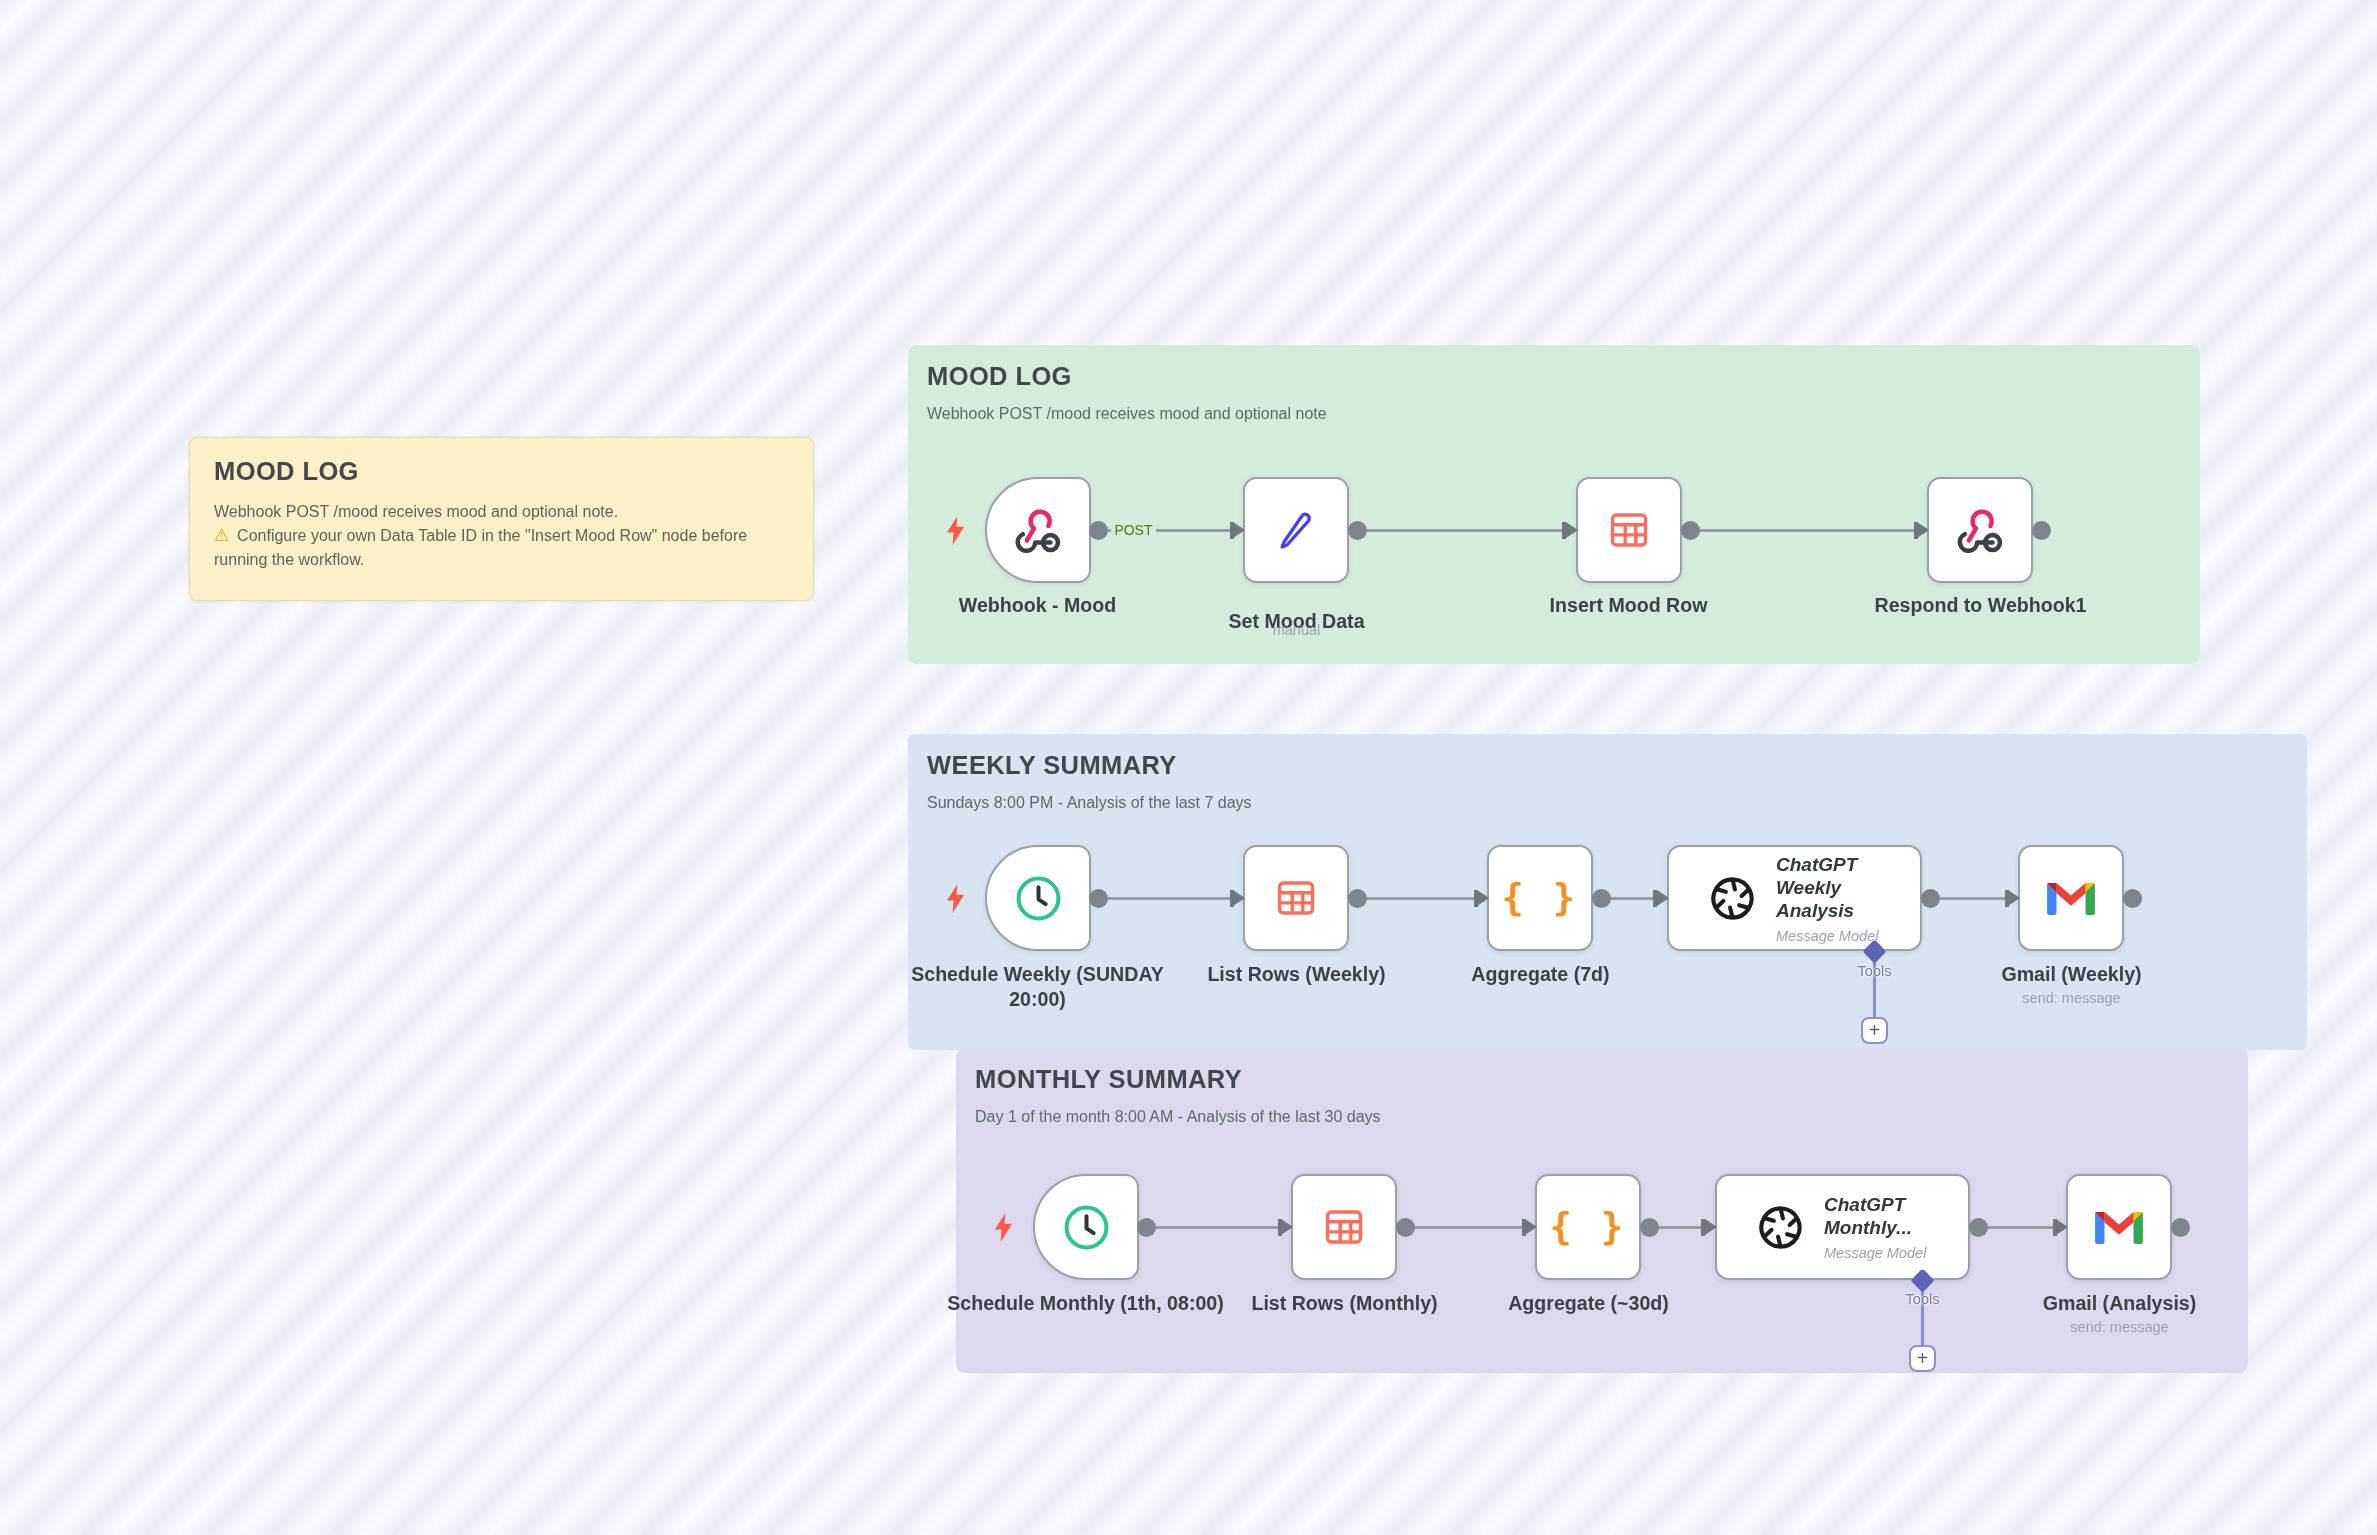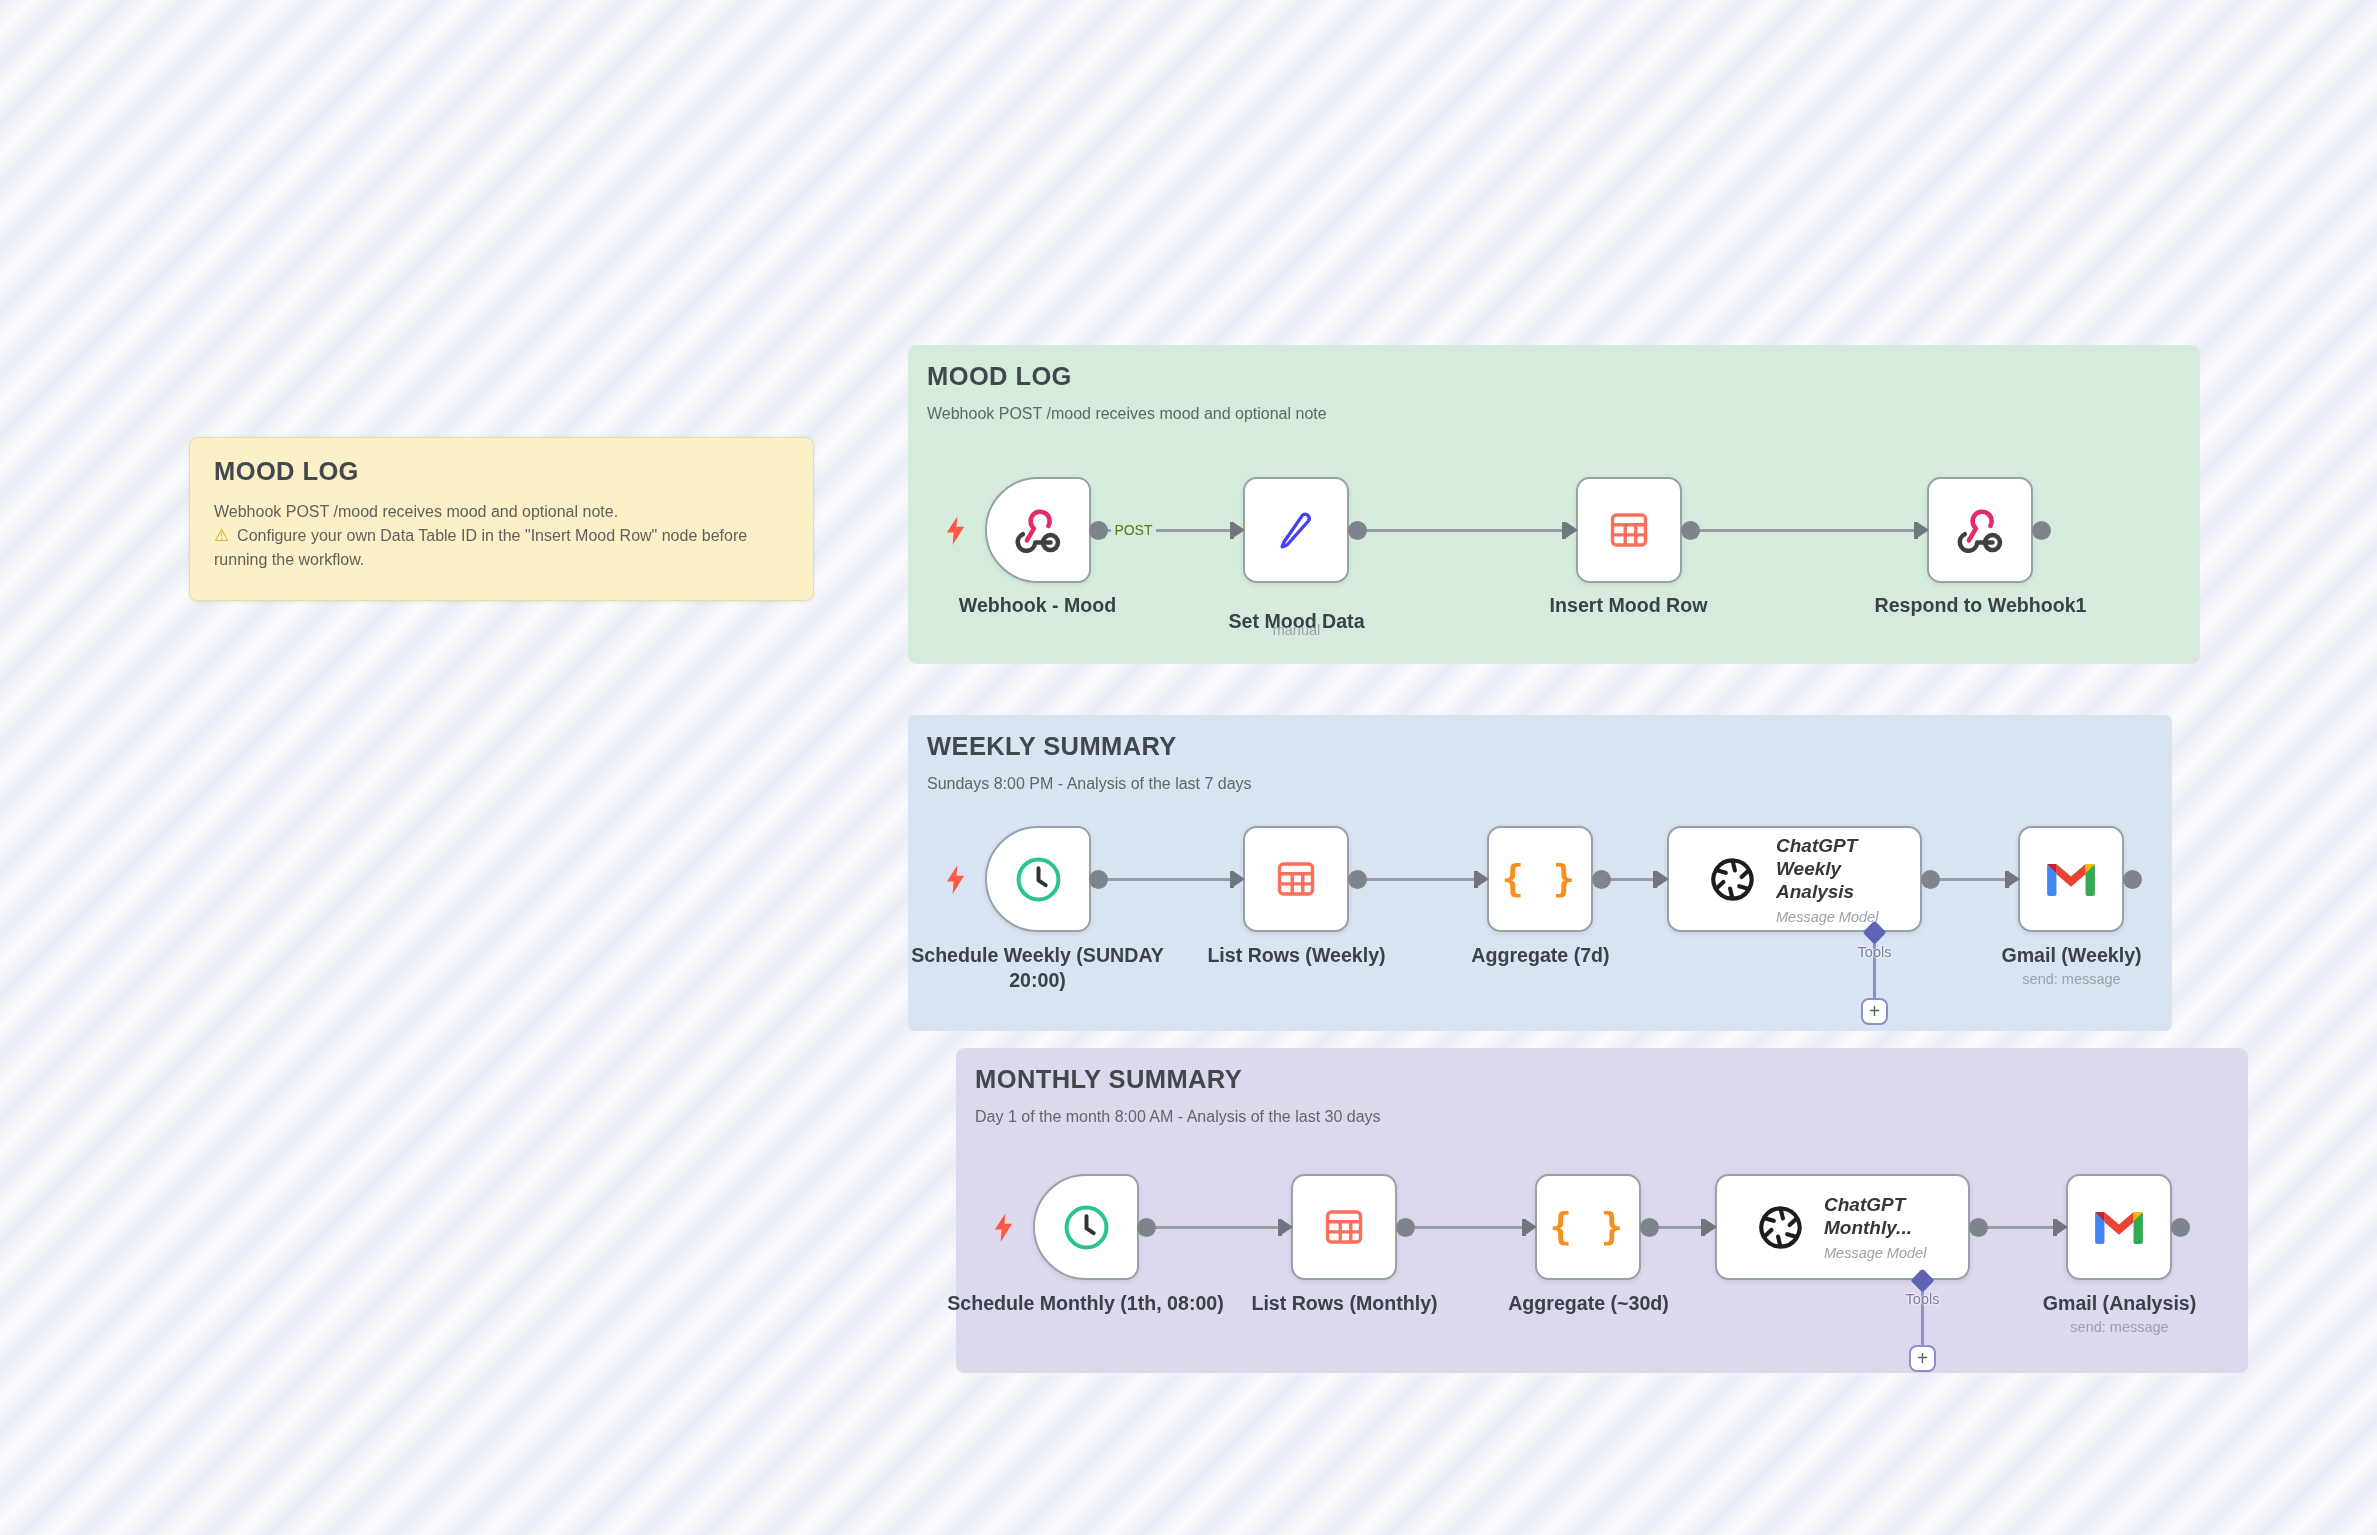--- a/index.html
+++ b/index.html
@@ -170,21 +170,21 @@
               <path d="M44 26.5 A11.5 11.5 0 1 0 26.5 29.5 L18 44" stroke="#e7286a" stroke-width="5.5"></path>
               <path d="M13 36.5 A10.5 10.5 0 1 0 28 46.5 L46.5 46.5" stroke="#3b4045" stroke-width="5.5"></path>
               <circle cx="46.5" cy="46.5" r="9" stroke="#3b4045" stroke-width="5.5"></circle>
             </svg>
           </span>
         </div>
         <div class="node-label" style="left: 928px; top: 248px; width: 289px;">Respond to Webhook1</div>
       </div>
   </div>
 
-  <div class="section" id="section-1" style="left: 908px; top: 715px; width: 1264px; height: 316px; background: rgb(216, 228, 242); border-radius: 6px;">
+  <div class="section" id="section-1" style="left: 908px; top: 734px; width: 1399px; height: 316px; background: rgb(216, 228, 242); border-radius: 6px;">
     <div class="sec-title">WEEKLY SUMMARY</div>
     <div class="sec-sub">Sundays 8:00 PM - Analysis of the last 7 days</div>
     <div class="layer">
         <div class="conn" style="left: 197px; top: 163px; width: 127px;"></div>
         <div class="in-bar" style="left: 322px; top: 156px;"></div>
         <div class="in-arrow" style="left: 325px; top: 156px;"></div>
         <div class="port" style="left: 181px; top: 155px;"></div>
         <div class="conn" style="left: 455px; top: 163px; width: 112px;"></div>
         <div class="in-bar" style="left: 566px; top: 156px;"></div>
         <div class="in-arrow" style="left: 569px; top: 156px;"></div>

